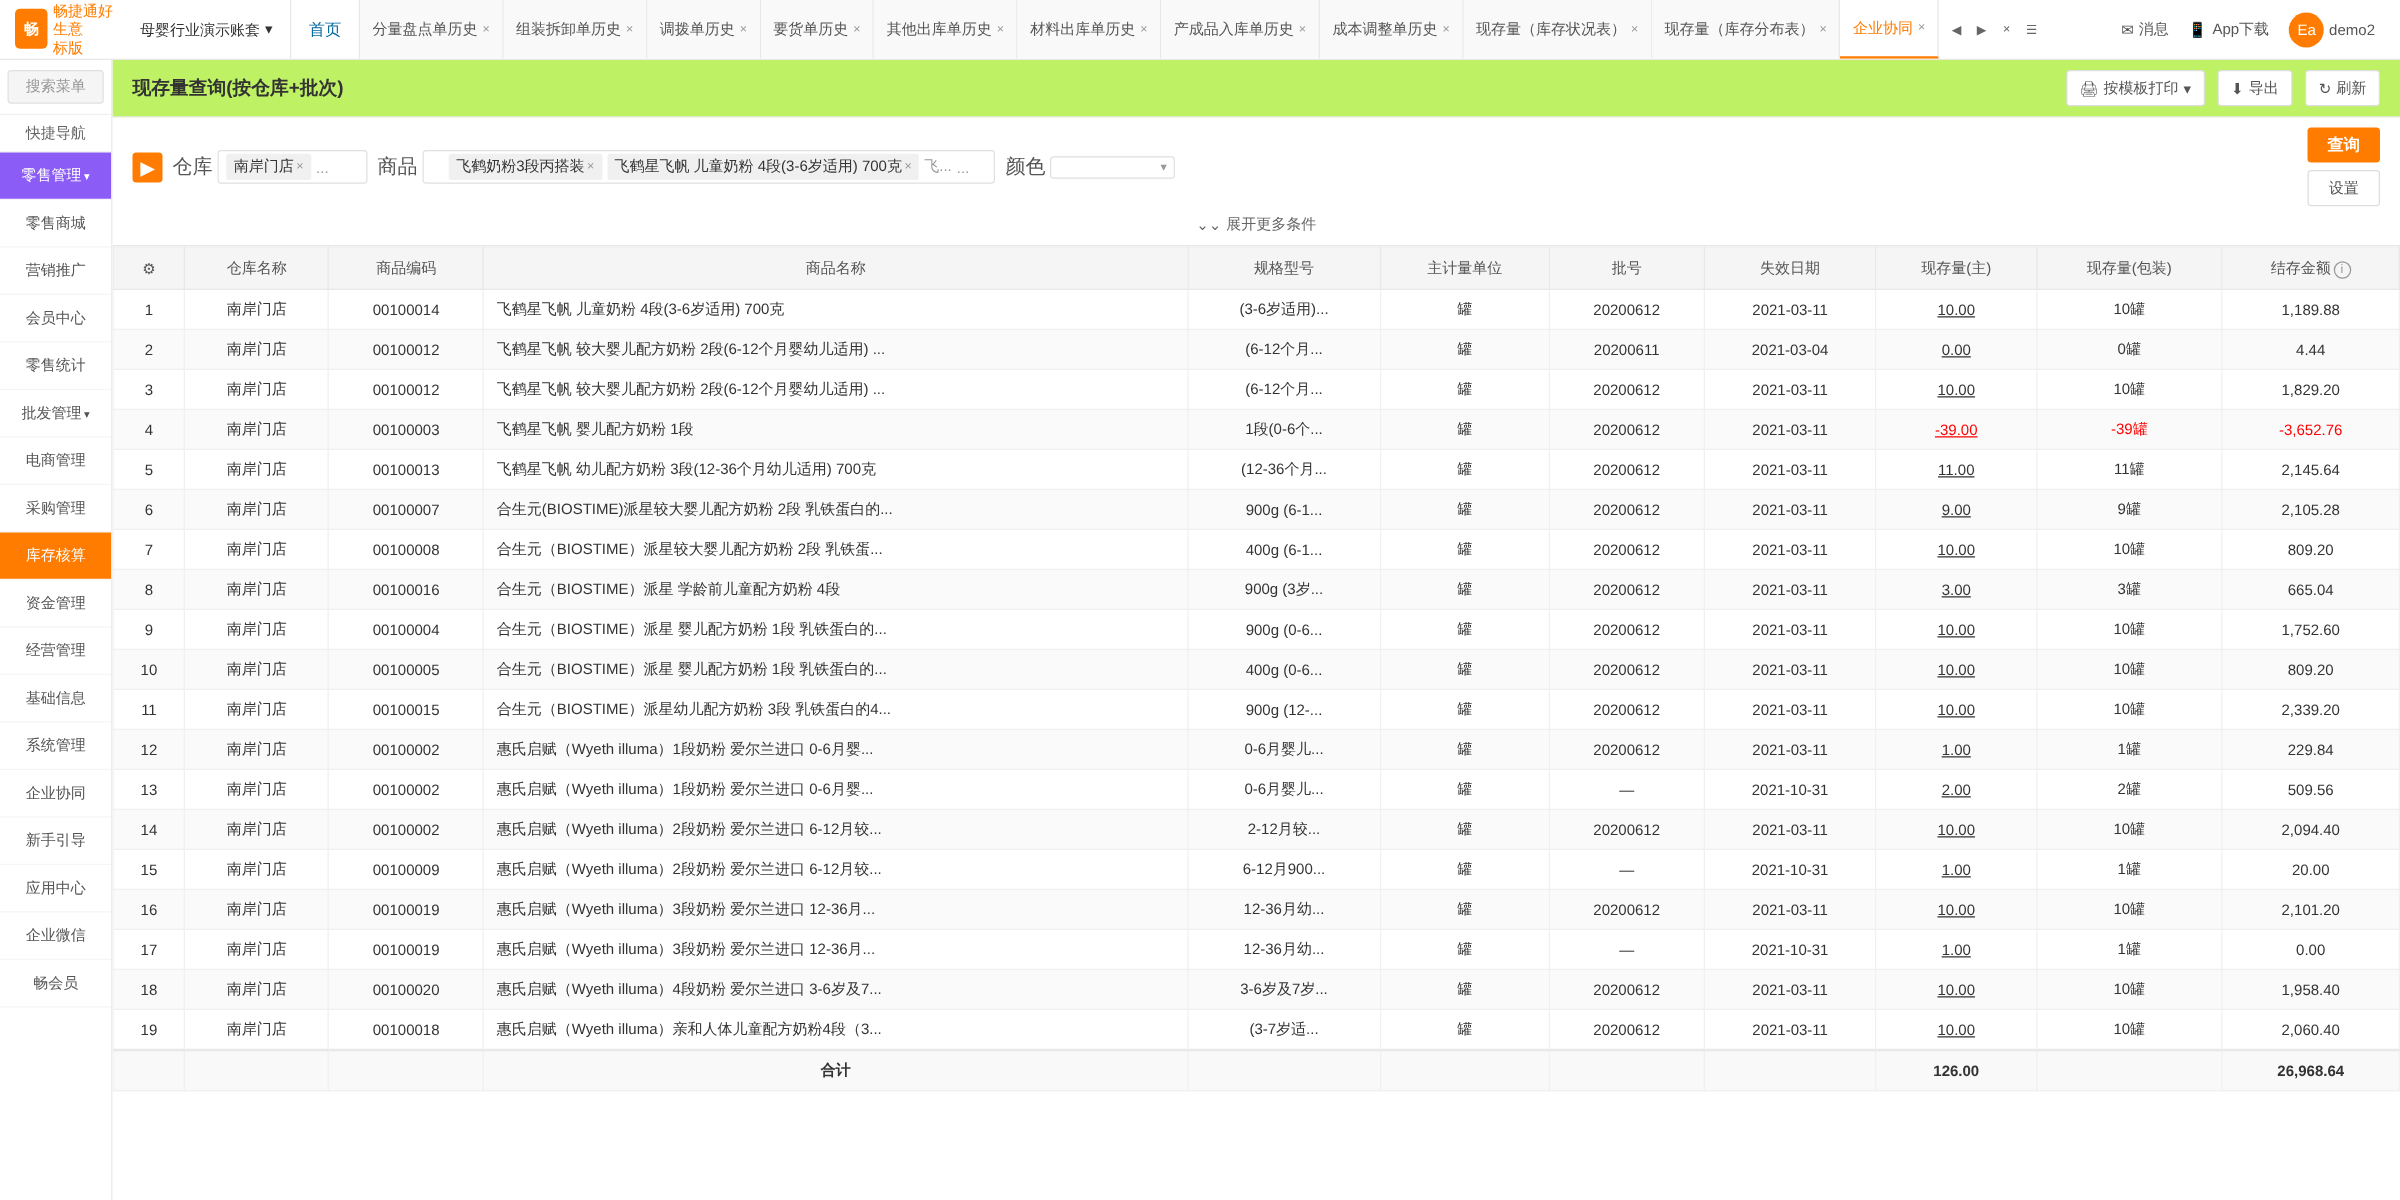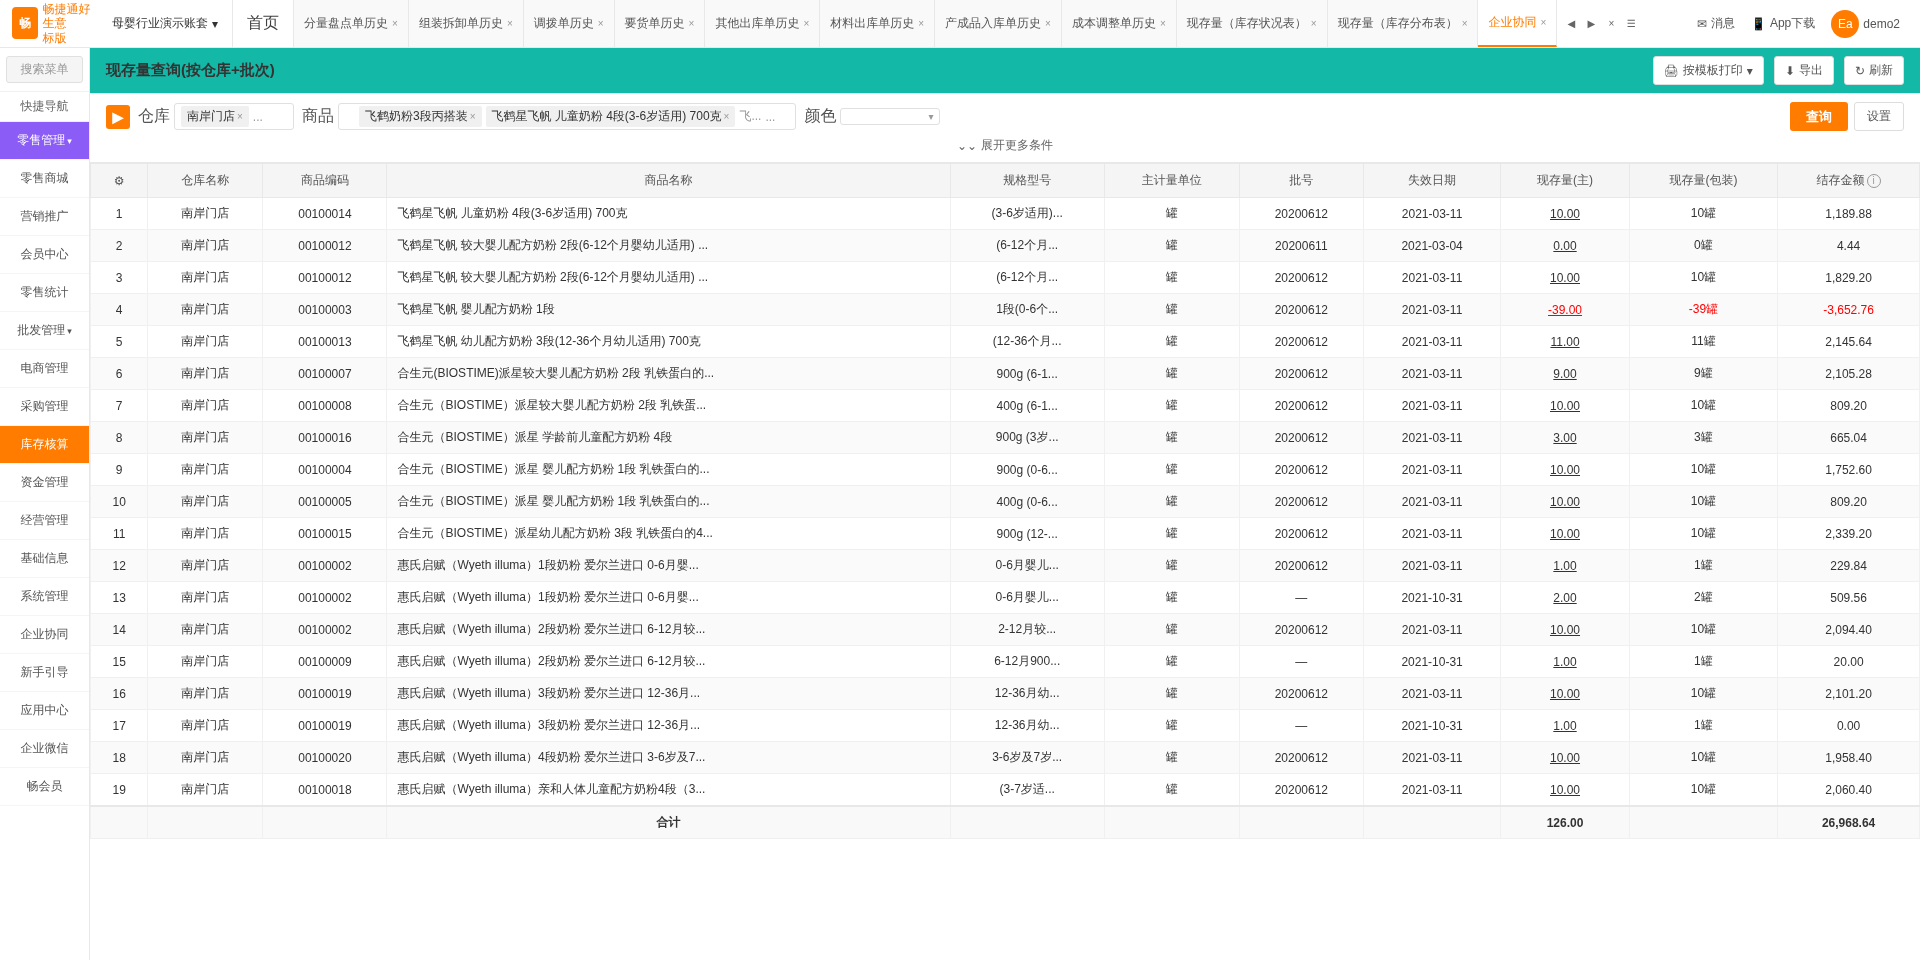--- a/index.html
+++ b/index.html
@@ -30,22 +30,21 @@
       align-items: center;
       justify-content: center;
       color: white;
       font-size: 10px;
       font-weight: bold;
       margin-right: 4px;
     }
     .logo-text { font-size: 11px; color: #ff7c00; line-height: 1.2; }
     .nav-dropdown {
       display: flex;
-      align-items: center;
-      padding: 1px 10px;
+      padding: 16px 10px;
       border-right: 1px solid #e8e8e8;
       height: 100%;
       cursor: pointer;
       font-size: 13px;
       color: #333;
       white-space: nowrap;
     }
     .nav-dropdown span { margin-right: 4px; }
     .tabs-container {
       display: flex;
@@ -72,22 +71,22 @@
       border-bottom: 2px solid #ff7c00;
     }
     .tab-close {
       margin-left: 4px;
       color: #999;
       font-size: 10px;
       cursor: pointer;
     }
     .tab-home {
       padding: 0 14px;
-      color: #404040;
-      font-size: 16px;
+      color: #0369a1;
+      font-size: 13px;
       height: 100%;
       display: flex;
       align-items: center;
       border-right: 1px solid #e8e8e8;
       cursor: pointer;
     }
     .top-right {
       display: flex;
       align-items: center;
       gap: 16px;
@@ -191,21 +190,21 @@
     .content-area {
       flex: 1;
       display: flex;
       flex-direction: column;
       overflow: hidden;
       background: #f5f5f5;
     }
 
     
     .page-header {
-      background: #14b8a6;
+      background: #bef264;
       padding: 8px 16px;
       display: flex;
       align-items: center;
       justify-content: space-between;
       border-bottom: 1px solid #e8e8e8;
       flex-shrink: 0;
     }
     .page-title {
       font-size: 15px;
       font-weight: bold;
@@ -374,21 +373,21 @@
       color: #555;
       border: 1px solid #ddd;
       border-radius: 3px;
       cursor: pointer;
       font-size: 12px;
     }
     .filter-right-btns {
       margin-left: auto;
       display: flex;
       gap: 6px;
-      flex-direction: row;
+      flex-direction: column;
     }
 
     
     .table-wrapper {
       flex: 1;
       overflow: auto;
       background: #fff;
       margin: 0;
     }
     table {

